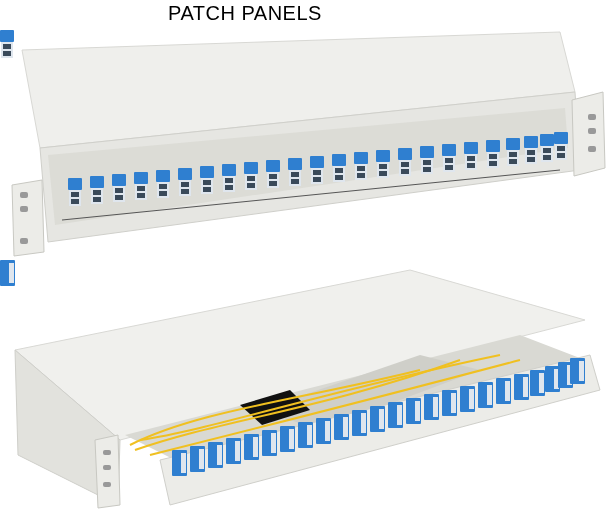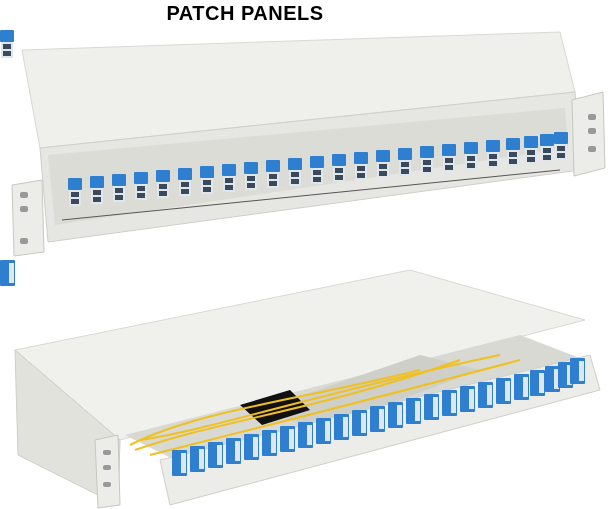--- a/index.html
+++ b/index.html
@@ -1,19 +1,19 @@
 <!DOCTYPE html>
 <html><head>
 <meta charset="utf-8">
 <style>
   html, body { margin:0; padding:0; background:#ffffff; }
   body { width:615px; height:509px; position:relative; overflow:hidden;
          font-family:"Liberation Sans", sans-serif; }
   .title { position:absolute; left:0; width:490px; top:2px; text-align:center;
-           font-weight:bold; font-size:20px; color:#000; letter-spacing:0.5px;
+           font-weight:normal; font-size:20px; color:#000; letter-spacing:0.5px;
            font-family:"Liberation Sans", sans-serif; }
   .photo { position:absolute; left:0; width:615px; }
   svg { display:block; }
 </style>
 </head>
 <body>
 
 <div class="title">PATCH PANELS</div>
 
 <div class="photo" style="top:30px;height:230px;">

